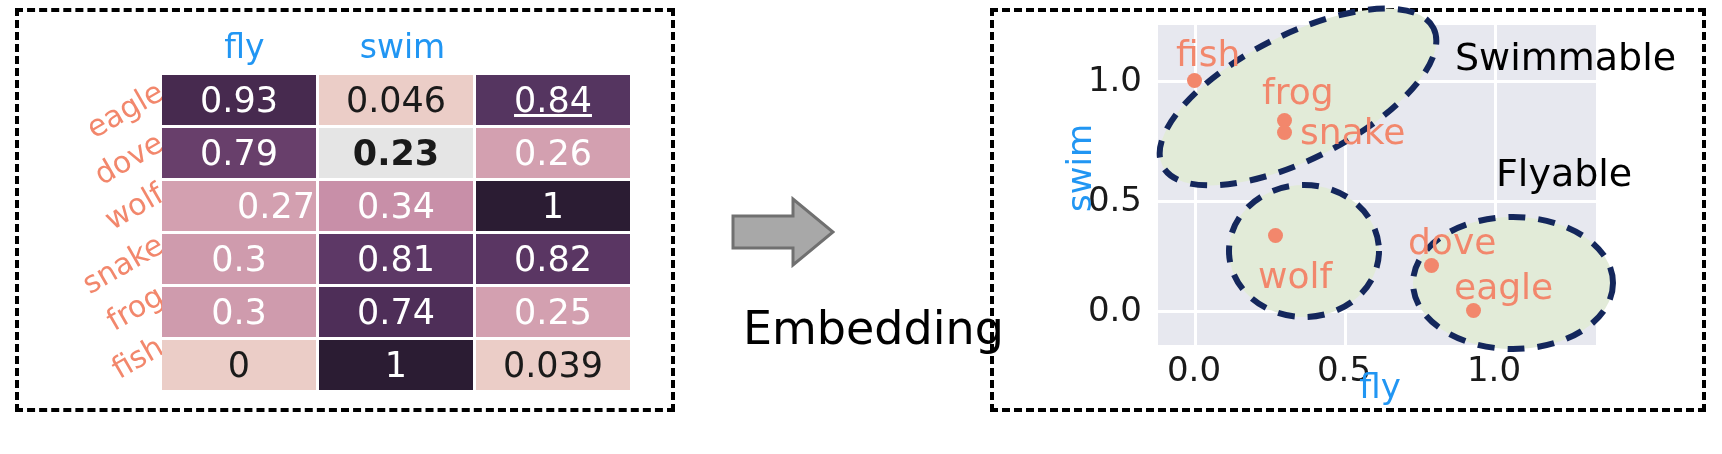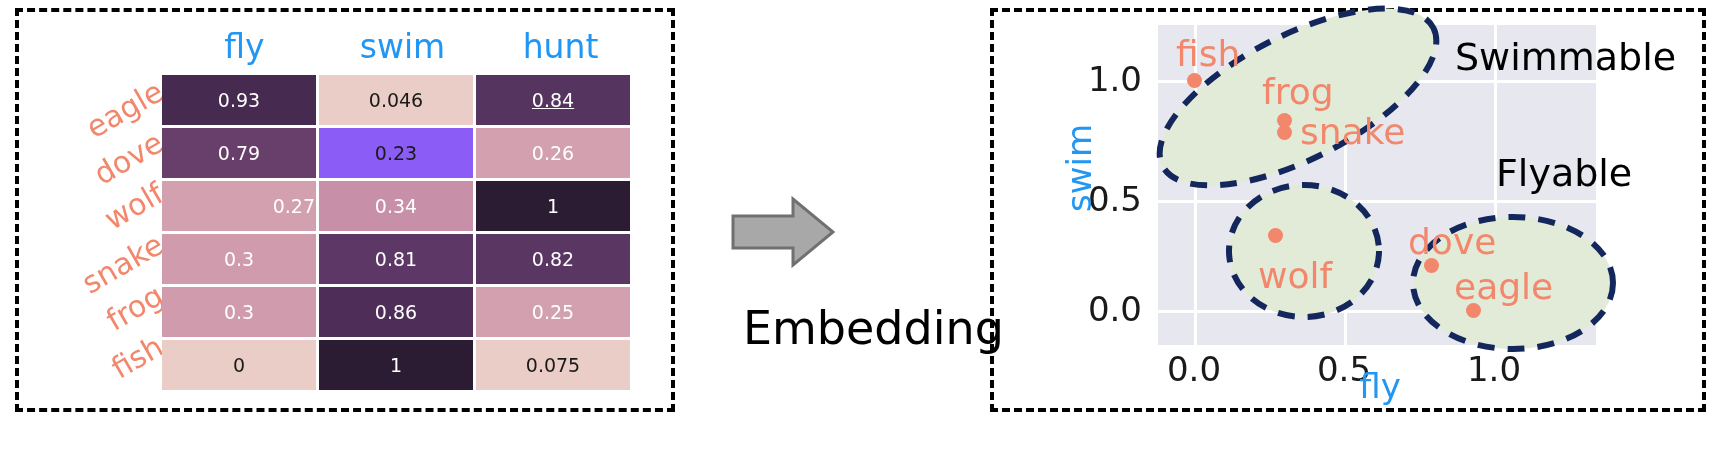--- a/index.html
+++ b/index.html
@@ -7,21 +7,21 @@
        font-family:"DejaVu Sans","Liberation Sans",sans-serif;}
 
   .panel{position:absolute;border:4px dashed #000;background:transparent;box-sizing:border-box;}
   #left-panel{left:15px;top:8px;width:660px;height:404px;}
   #right-panel{left:990px;top:8px;width:716px;height:404px;}
 
   
   #heatmap-wrap{position:absolute;left:140px;top:60px;}
   table.heatmap{border-collapse:separate;border-spacing:3px;}
   table.heatmap td.cell{width:152px;height:48px;text-align:center;vertical-align:middle;
-      font-size:19px;line-height:48px;}
+      font-size:35px;line-height:48px;}
   .hdr-row{position:absolute;left:140px;top:12px;width:480px;height:46px;}
   .hdr{position:absolute;top:0;text-align:center;color:#2196f3;font-size:33px;line-height:46px;}
   #hdr-fly{left:8px;width:155px;}
   #hdr-swim{left:166px;width:155px;}
   #hdr-hunt{left:324px;width:155px;}
 
   .rowlabels{position:absolute;left:0;top:58px;width:150px;height:320px;}
   .rowlabel{position:absolute;color:#f2876c;font-size:30px;white-space:nowrap;
             transform-origin:100% 50%;transform:rotate(-30deg);text-align:right;
             right:8px;height:34px;line-height:34px;}
@@ -55,21 +55,20 @@
                     pointer-events:none;}
 </style>
 </head>
 <body>
 
 <div class="panel" id="left-panel">
 
   <div class="hdr-row">
     <div class="hdr" id="hdr-fly">fly</div>
     <div class="hdr" id="hdr-swim">swim</div>
-    <div class="hdr" id="hdr-hunt">hunt</div>
   </div>
 
   <div class="rowlabels">
     <div class="rowlabel" style="top:2px">eagle</div>
     <div class="rowlabel" style="top:53px">dove</div>
     <div class="rowlabel" style="top:104px">wolf</div>
     <div class="rowlabel" style="top:155px">snake</div>
     <div class="rowlabel" style="top:206px">frog</div>
     <div class="rowlabel" style="top:257px">fish</div>
   </div>
@@ -77,42 +76,42 @@
   <div id="heatmap-wrap">
     <table class="heatmap" id="heatmap-table">
       <tbody id="heatmap-body">
           <tr>
             <td class="cell" style="background: rgb(71, 42, 79); color: rgb(255, 255, 255);">0.93</td>
             <td class="cell" style="background: rgb(235, 205, 199); color: rgb(26, 26, 26);">0.046</td>
             <td class="cell" style="background: rgb(85, 53, 96); color: rgb(255, 255, 255); text-decoration: underline;">0.84</td>
           </tr>
           <tr>
             <td class="cell" style="background: rgb(104, 63, 107); color: rgb(255, 255, 255);">0.79</td>
-            <td class="cell" style="background: #8b5cf6; color: rgb(26, 26, 26);">0.23</td>
+            <td class="cell" style="background: #e5e5e5; color: rgb(26, 26, 26); font-weight: bold;">0.23</td>
             <td class="cell" style="background: rgb(211, 160, 176); color: rgb(255, 255, 255);">0.26</td>
           </tr>
           <tr>
             <td class="cell" style="background: rgb(211, 160, 176); color: rgb(255, 255, 255); text-align: right;">0.27</td>
             <td class="cell" style="background: rgb(200, 143, 168); color: rgb(255, 255, 255); margin-left: 44px;">0.34</td>
             <td class="cell" style="background: rgb(43, 28, 51); color: rgb(255, 255, 255);">1</td>
           </tr>
           <tr>
             <td class="cell" style="background: rgb(207, 155, 173); color: rgb(255, 255, 255);">0.3</td>
             <td class="cell" style="background: rgb(93, 56, 102); color: rgb(255, 255, 255);">0.81</td>
             <td class="cell" style="background: rgb(90, 54, 99); color: rgb(255, 255, 255);">0.82</td>
           </tr>
           <tr>
             <td class="cell" style="background: rgb(207, 155, 173); color: rgb(255, 255, 255);">0.3</td>
-            <td class="cell" style="background: rgb(78, 46, 88); color: rgb(255, 255, 255);">0.86</td>
+            <td class="cell" style="background: rgb(78, 46, 88); color: rgb(255, 255, 255);">0.74</td>
             <td class="cell" style="background: rgb(211, 160, 176); color: rgb(255, 255, 255);">0.25</td>
           </tr>
           <tr>
             <td class="cell" style="background: rgb(235, 205, 199); color: rgb(26, 26, 26);">0</td>
             <td class="cell" style="background: rgb(43, 28, 51); color: rgb(255, 255, 255);">1</td>
-            <td class="cell" style="background: rgb(235, 205, 199); color: rgb(26, 26, 26);">0.075</td>
+            <td class="cell" style="background: rgb(235, 205, 199); color: rgb(26, 26, 26);">0.039</td>
           </tr>
         </tbody>
     </table>
   </div>
 </div>
 
 <svg id="arrow" viewBox="0 0 104 72">
   <polygon points="2,20 62,20 62,3 102,36 62,69 62,52 2,52" fill="#a8a8a8" stroke="#707070" stroke-width="3"></polygon>
 </svg>
 <div id="embedding-label">Embedding</div>

